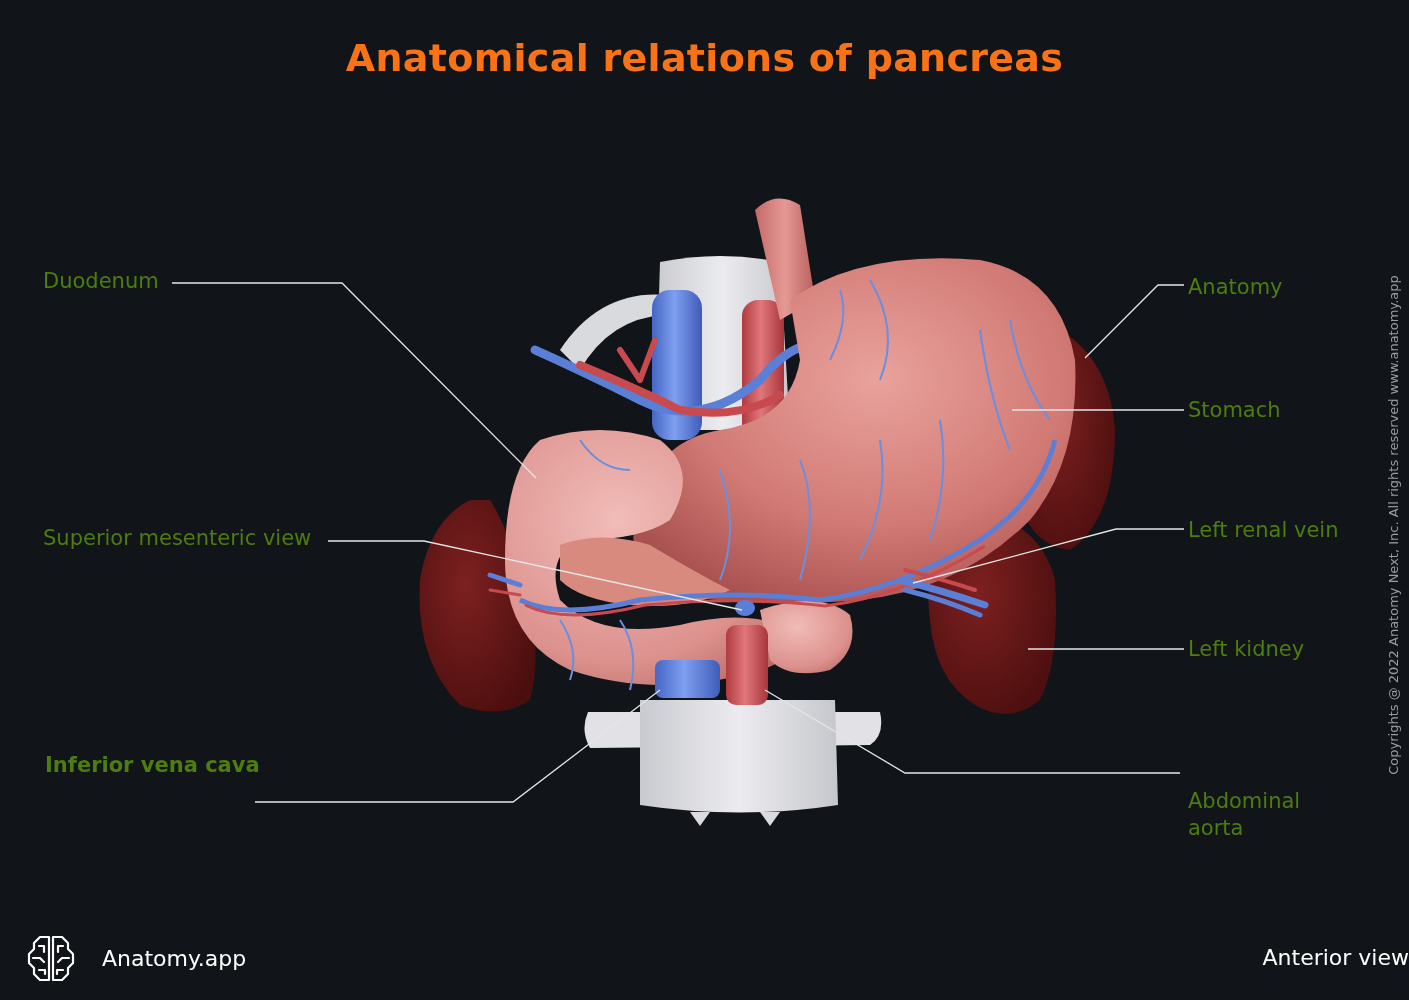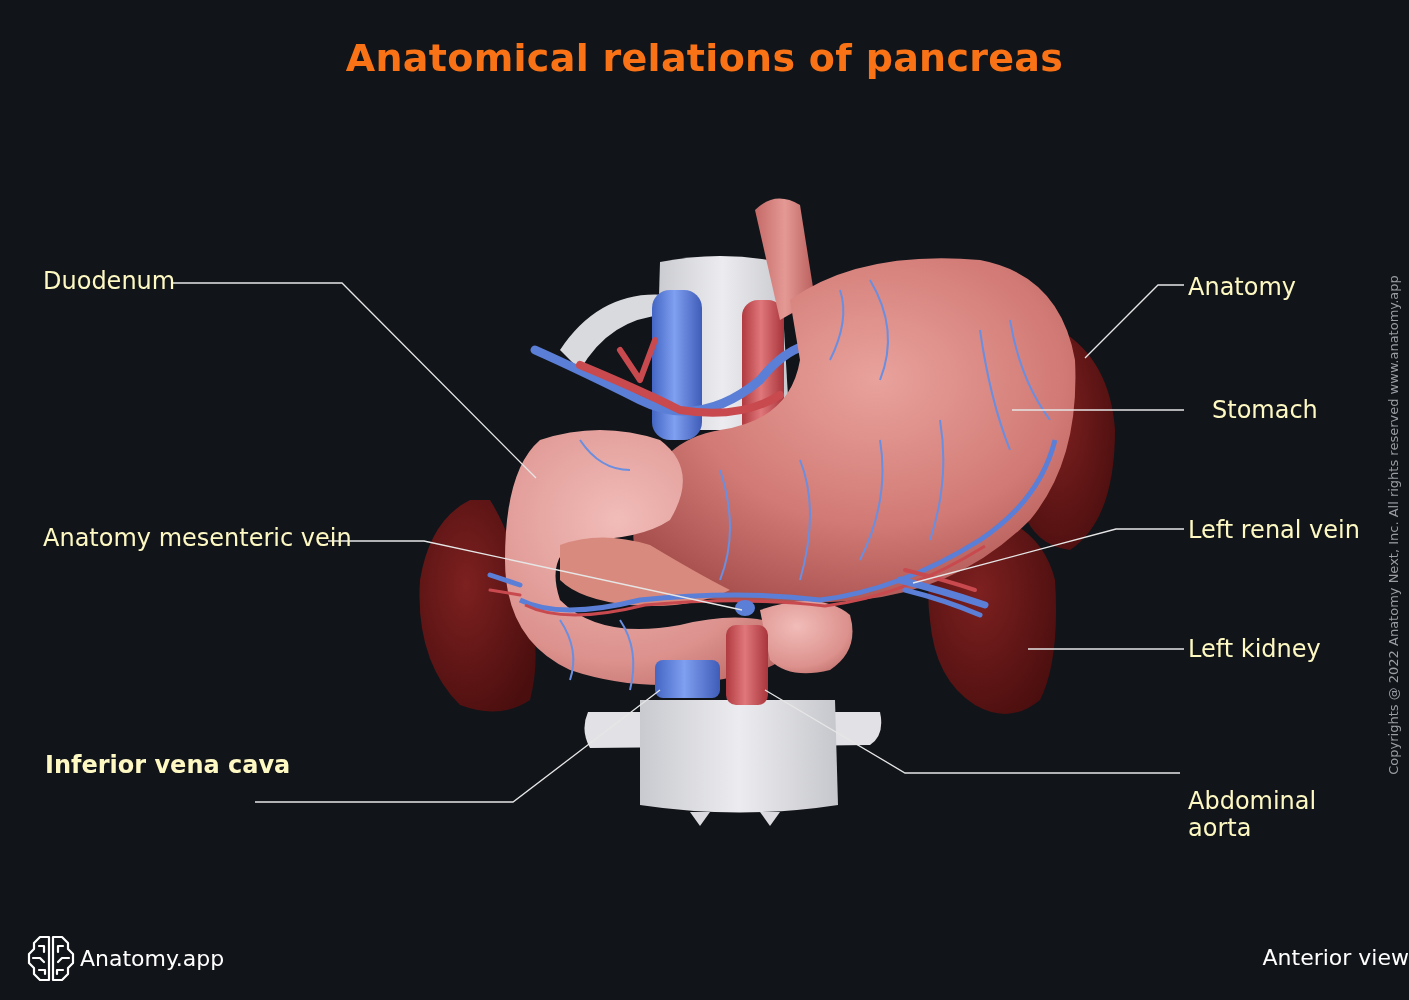--- a/index.html
+++ b/index.html
@@ -10,33 +10,33 @@
       overflow: hidden;
       font-family: "DejaVu Sans", "Liberation Sans", sans-serif;
       color: #ffffff;
     }
     .title {
       position: absolute; left: 0; right: 0; top: 36px;
       text-align: center; font-size: 38px; font-weight: bold;
       letter-spacing: 0.3px; color: #f97316;
     }
     .label {
-      position: absolute; font-size: 24px; color: #fef9c3;
+      position: absolute; font-size: 21px; color: #4d7c0f;
       line-height: 27px; white-space: nowrap;
     }
     .leaders { position: absolute; left: 0; top: 0; width: 1409px; height: 1000px; pointer-events: none; }
     .illustration { position: absolute; left: 0; top: 0; width: 1409px; height: 1000px; }
     .copyright {
       position: absolute; left: 1393px; top: 525px;
       transform: translate(-50%, -50%) rotate(-90deg);
       font-size: 13px; color: #9a9da3; white-space: nowrap;
     }
     .brand { position: absolute; left: 24px; top: 932px; display: flex; align-items: center; }
     .brand-logo { width: 54px; height: 52px; }
-    .brand-name { font-size: 22px; color: #ffffff; margin-left: 2px; }
+    .brand-name { font-size: 22px; color: #ffffff; margin-left: 24px; }
     .view-caption {
       position: absolute; left: 0; right: 0; top: 945px; text-align: right;
       font-size: 22px; color: #ffffff;
     }
   </style>
 </head>
 <body>
 
 <div class="title">Anatomical relations of pancreas</div>
 
@@ -154,25 +154,25 @@
     <polyline points="255,802 513,802 660,690"></polyline>
     <polyline points="1184,285 1158,285 1085,358"></polyline>
     <polyline points="1184,410 1012,410"></polyline>
     <polyline points="1184,529 1116,529 913,583"></polyline>
     <polyline points="1184,649 1028,649"></polyline>
     <polyline points="1180,773 905,773 765,690"></polyline>
   </g>
 </svg>
 
 <div class="label" style="left:43px; top:268px;">Duodenum</div>
-<div class="label" style="left:43px; top:525px;">Anatomy mesenteric vein</div>
+<div class="label" style="left:43px; top:525px;">Superior mesenteric view</div>
 <div class="label" style="left:45px; top:752px;font-weight:bold;">Inferior vena cava</div>
 
 <div class="label" style="left:1188px; top:274px;">Anatomy</div>
-<div class="label" style="left:1188px; top:397px;margin-left:24px;">Stomach</div>
+<div class="label" style="left:1188px; top:397px;">Stomach</div>
 <div class="label" style="left:1188px; top:517px;">Left renal vein</div>
 <div class="label" style="left:1188px; top:636px;">Left kidney</div>
 <div class="label" style="left:1188px; top:788px;">
   <div>Abdominal</div>
   <div>aorta</div>
 </div>
 
 <div class="copyright">Copyrights @ 2022 Anatomy Next, Inc. All rights reserved www.anatomy.app</div>
 
 <div class="brand">

